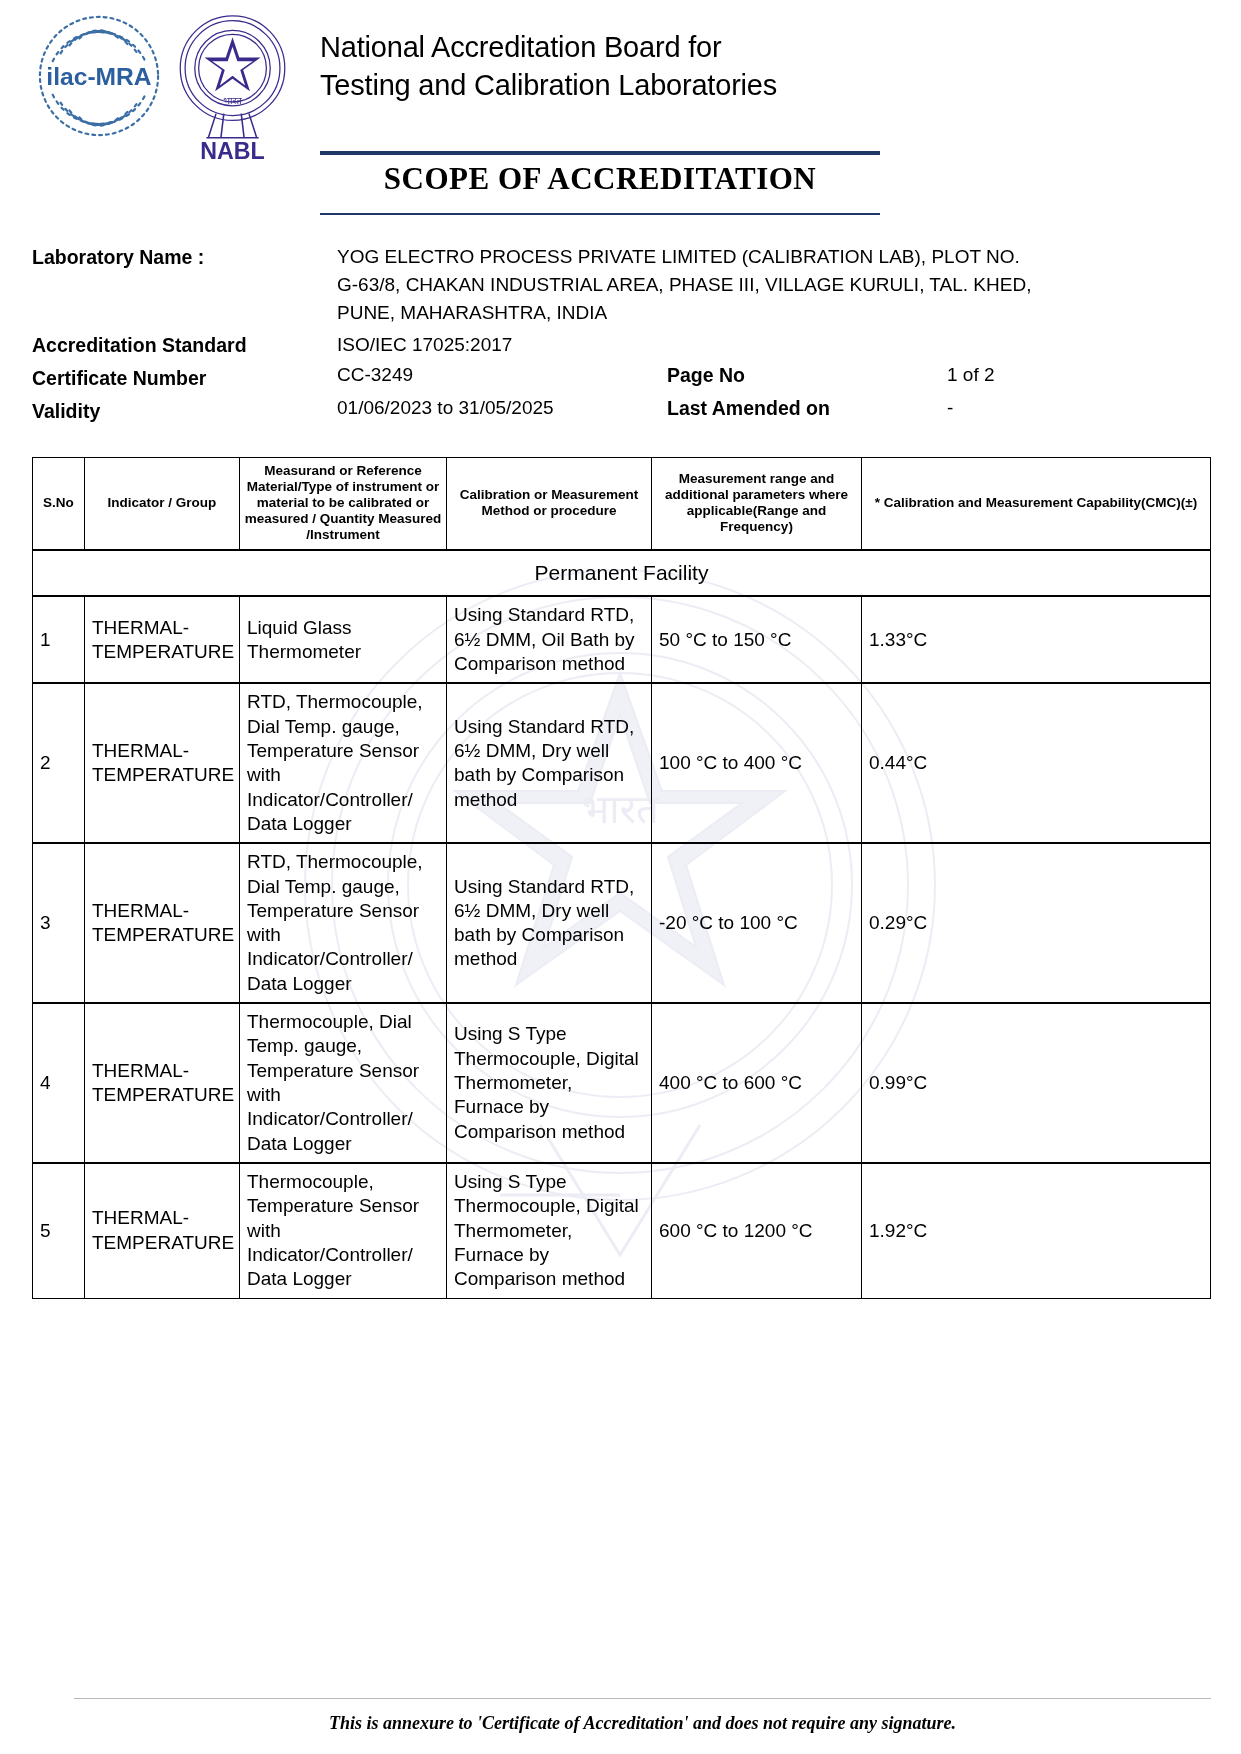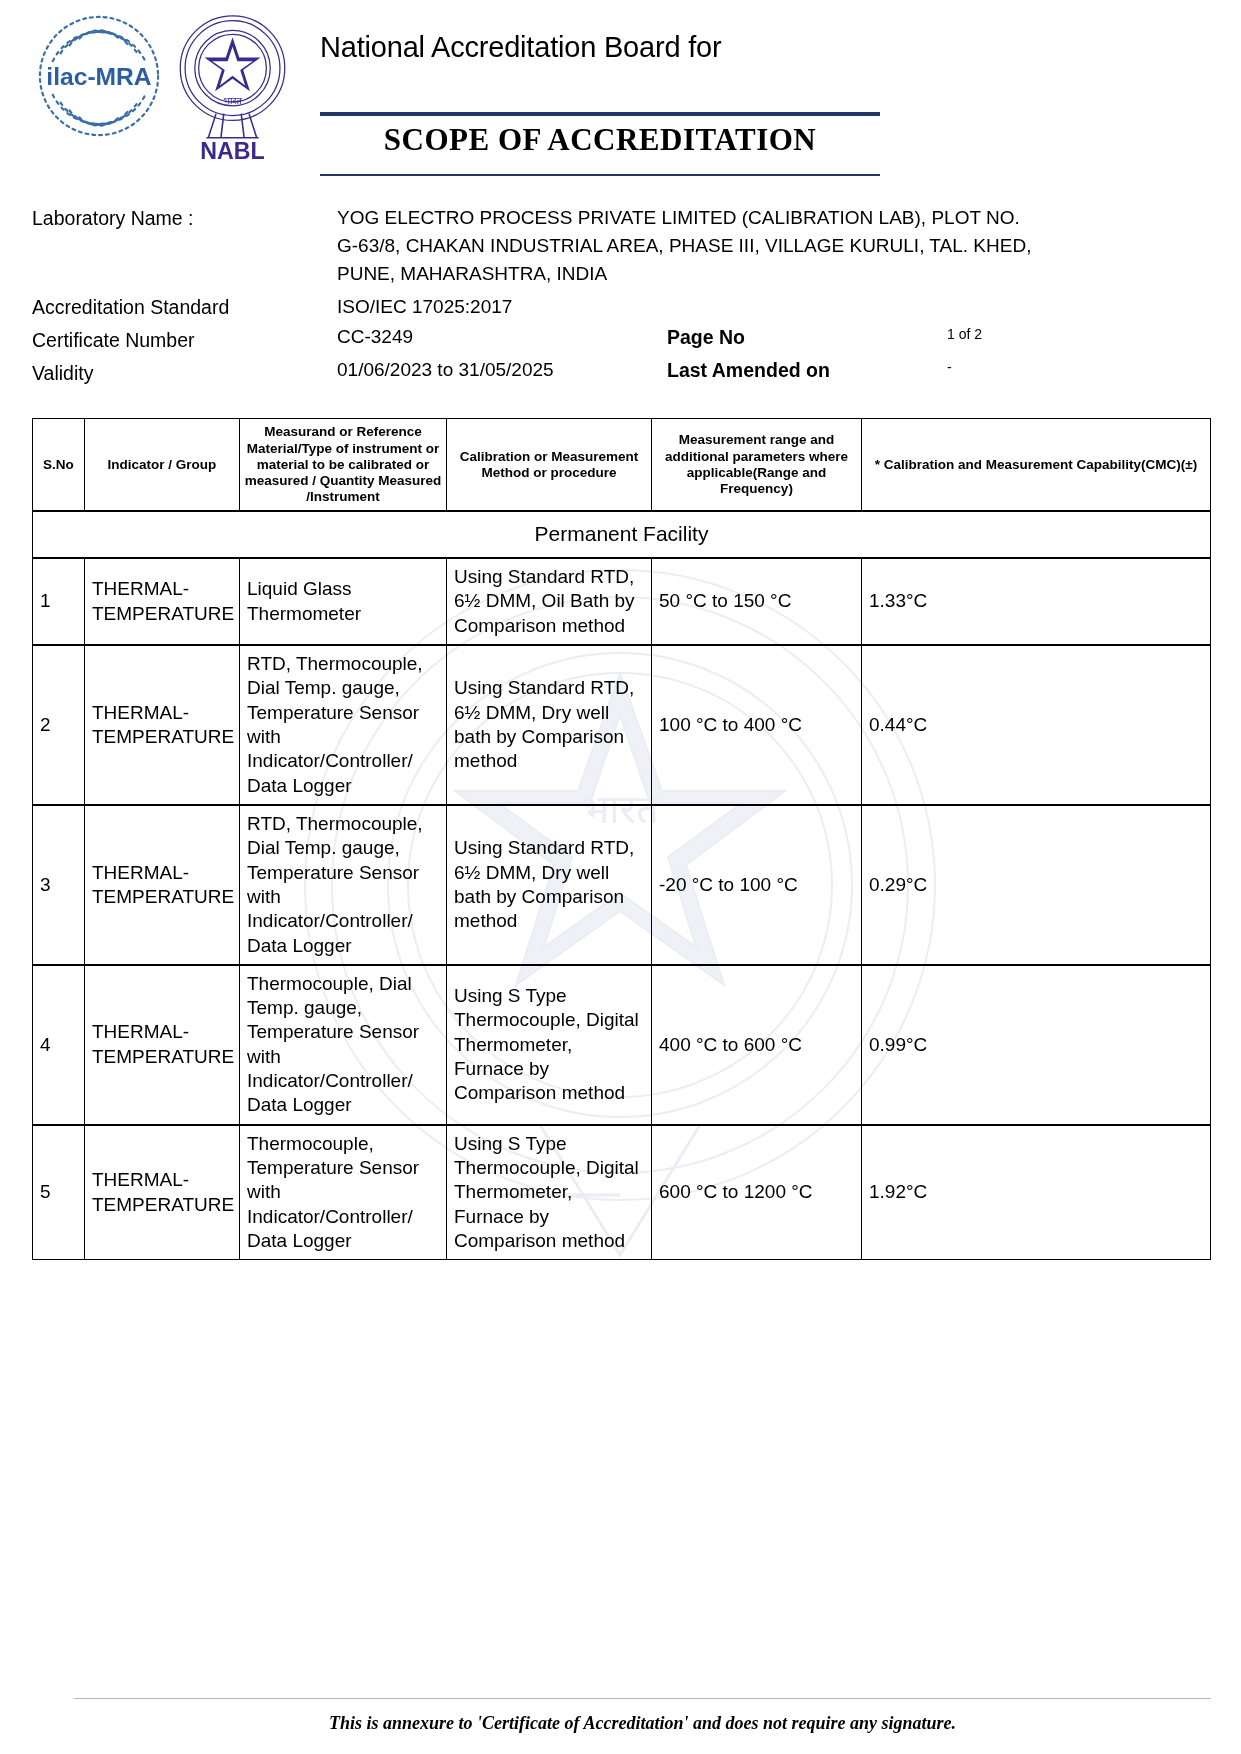--- a/index.html
+++ b/index.html
@@ -40,25 +40,25 @@
   .scope-title {
     font-family:"Liberation Serif", serif;
     font-weight:bold; font-size:31px; letter-spacing:0.5px;
     text-align:center; padding:6px 0 16px 0;
   }
   .scope-rule-bot { height:2px; background:#1f3864; }
 
   
   .meta { position:relative; z-index:2; margin-top:28px; padding:0 30px 0 32px; }
   .meta-row { display:flex; align-items:flex-start; margin-bottom:4px; }
-  .meta-label { width:305px; font-weight:normal; font-size:19.5px; line-height:1.5; flex:0 0 305px; }
+  .meta-label { width:305px; font-weight:bold; font-size:19.5px; line-height:1.5; flex:0 0 305px; }
   .meta-value { font-size:19px; line-height:1.5; flex:1; }
   .meta-value.addr { line-height:1.48; }
   .meta-label2 { width:280px; font-weight:bold; font-size:19.5px; flex:0 0 280px; }
-  .meta-value2 { font-size:14px; width:140px; text-align:left; }
+  .meta-value2 { font-size:19px; width:140px; text-align:left; }
   .val-col { width:330px; flex:0 0 330px; font-size:19px; }
 
   
   .table-wrap { position:relative; z-index:2; margin:30px 30px 0 32px; }
   table.scope { width:100%; border-collapse:collapse; table-layout:fixed; background:transparent; }
   table.scope th, table.scope td {
     border:1.5px solid #000;
     vertical-align:middle;
     background:transparent;
   }
@@ -145,20 +145,21 @@
           <path d="M30 130 L84 130"></path>
         </g>
         <text x="57" y="95" font-family="Liberation Serif, serif" font-size="10" fill="#3b2a8c" text-anchor="middle">भारत</text>
         <text x="57" y="152" font-family="Liberation Sans, sans-serif" font-size="24" font-weight="bold" fill="#3b2a8c" text-anchor="middle">NABL</text>
       </svg>
     </div>
 
     <div class="titleblock">
       <div class="org-title">
         <div>National Accreditation Board for</div>
+        <div>Testing and Calibration Laboratories</div>
       </div>
       <div class="scope-wrap">
         <div class="scope-rule-top"></div>
         <div class="scope-title">SCOPE OF ACCREDITATION</div>
         <div class="scope-rule-bot"></div>
       </div>
     </div>
   </div>
 
   <div class="meta">

